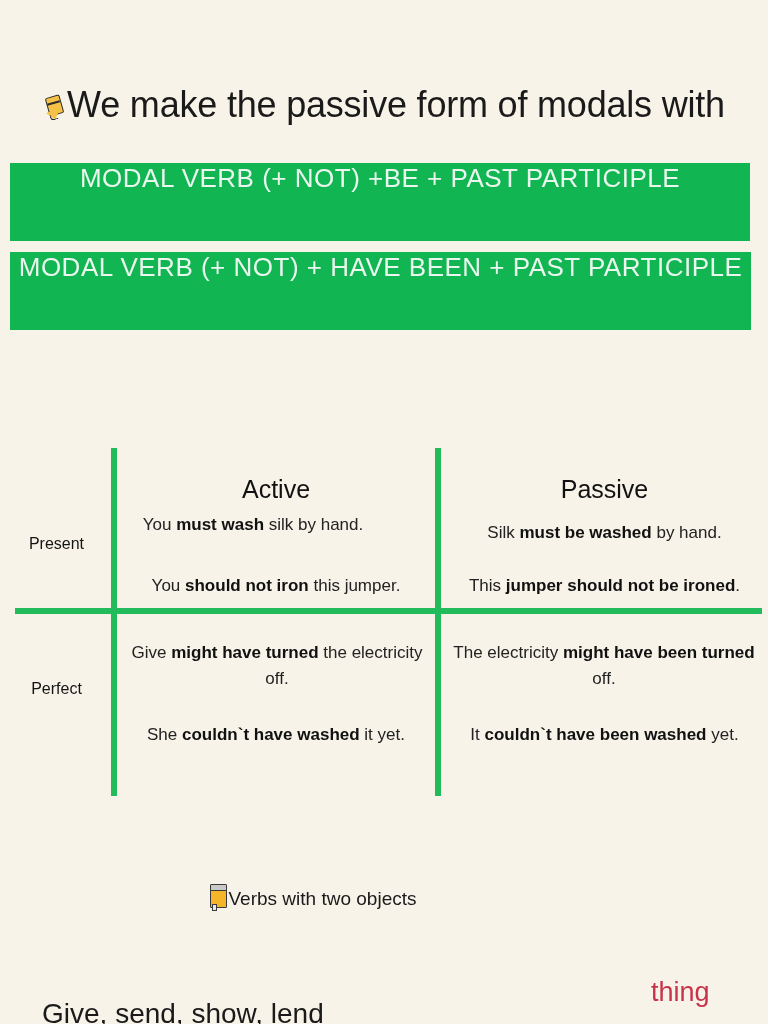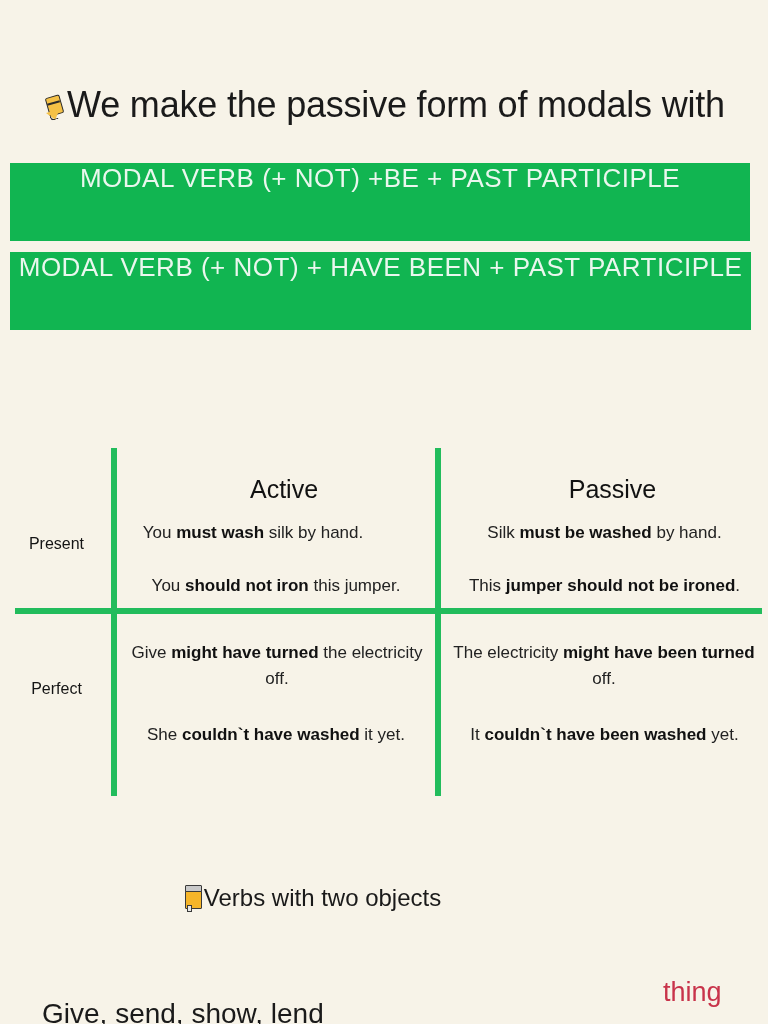--- a/index.html
+++ b/index.html
@@ -134,31 +134,30 @@
     color: #222;
   }
   .cell b { font-weight: 700; color: #111; }
 
   .col-head {
     position: absolute;
     font-size: 25px;
     font-weight: 400;
     text-align: center;
     color: #111;
-    padding-left: 8px;
   }
 
   
   .subheading {
     position: absolute;
     top: 884px;
     left: 0;
     width: 624px;
     text-align: center;
-    font-size: 24px;
+    font-size: 19px;
     font-weight: 400;
     white-space: nowrap;
   }
   .emoji-book {
     display: inline-block;
     width: 20px;
     height: 25px;
     position: relative;
     vertical-align: -4px;
     margin-right: 1px;
@@ -195,21 +194,20 @@
     color: #1a1a1a;
     white-space: nowrap;
   }
   .bottom-right {
     position: absolute;
     left: 651px;
     top: 977px;
     font-size: 27px;
     color: #C8334A;
     white-space: nowrap;
-    margin-left: 12px;
   }
 </style>
 </head>
 <body>
 
 <div class="heading">
   <span class="emoji-pencil">
     <span class="body"></span><span class="band"></span><span class="tip"></span><span class="tipline"></span>
   </span><span>We make the passive form of modals with</span>
 </div>
@@ -225,21 +223,21 @@
   <div class="vline" id="vline-1"></div>
   <div class="vline" id="vline-2"></div>
   <div class="hline"></div>
 
   <div class="col-head" style="left:117px; top:35px; width:318px;">Active</div>
   <div class="col-head" style="left:441px; top:35px; width:327px;">Passive</div>
 
   <div class="row-label" style="top:95px;">Present</div>
   <div class="row-label" style="top:240px;">Perfect</div>
 
-  <div class="cell" style="left:117px; top:80px; width:272px;">
+  <div class="cell" style="left:117px; top:72px; width:272px;">
     <span>You </span><b>must wash</b><span> silk by hand.</span>
   </div>
   <div class="cell" style="left:117px; top:133px; width:318px;">
     <span>You </span><b>should not iron</b><span> this jumper.</span>
   </div>
 
   <div class="cell" style="left:441px; top:80px; width:327px;">
     <span>Silk </span><b>must be washed</b><span> by hand.</span>
   </div>
   <div class="cell" style="left:441px; top:133px; width:327px;">

